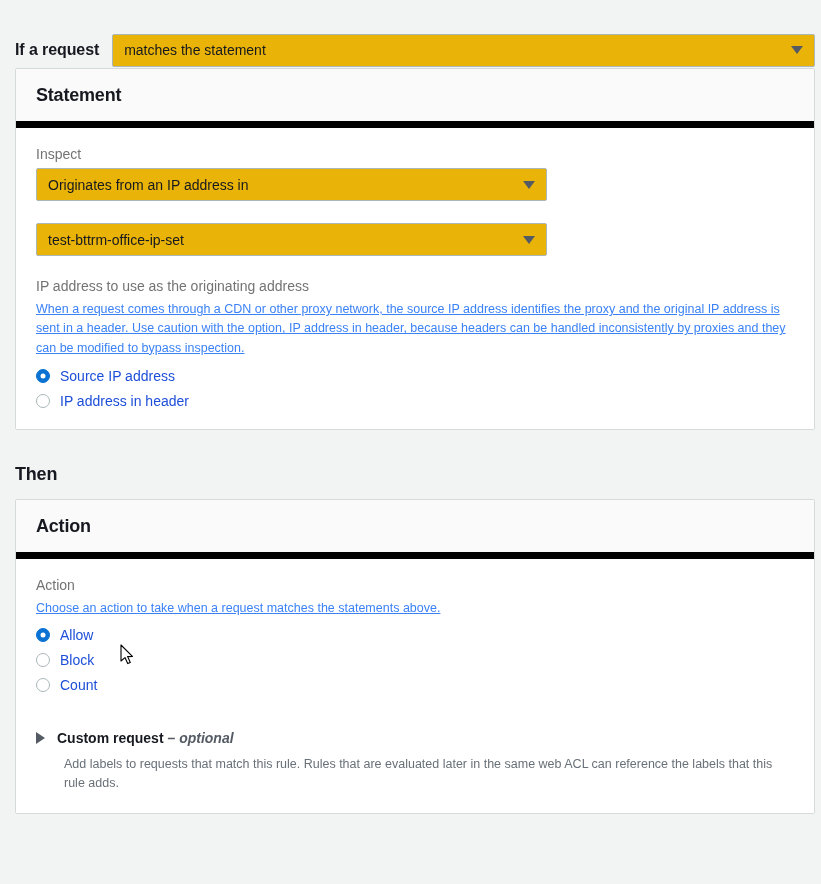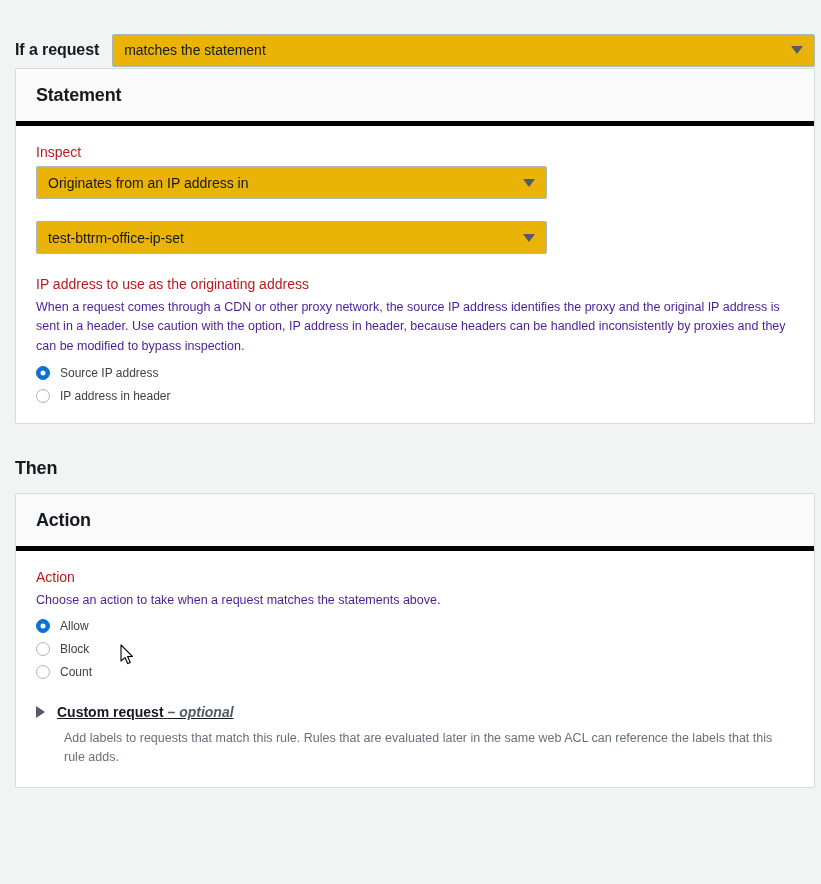--- a/index.html
+++ b/index.html
@@ -61,49 +61,50 @@
 
   
   .panel {
     background: #ffffff;
     border: 1px solid #d5dbdb;
     border-radius: 2px;
     margin: 0 6px 0 15px;
   }
   .panel-header {
     background: #fafafa;
-    border-bottom: 5px solid #000000;
+    border-bottom: 7px solid #000000;
     padding: 16px 20px 15px 20px;
   }
   .panel-title {
     font-size: 18px;
     font-weight: bold;
     color: #16191f;
     letter-spacing: -0.2px;
   }
   .panel-body {
     padding: 18px 20px 20px 20px;
     background: #ffffff;
   }
 
   .field-label {
     font-size: 14px;
-    color: #b91c1c;
+    color: #737373;
     margin-bottom: 6px;
   }
   .field-group { margin-bottom: 22px; }
   .field-group:last-child { margin-bottom: 0; }
   .select-narrow { width: 511px; }
 
   .desc {
     font-size: 12.5px;
     line-height: 1.55;
-    color: #4c1d95;
+    color: #3b82f6;
     margin-bottom: 10px;
     max-width: 756px;
+    text-decoration: underline;
   }
   .desc.tight { margin-bottom: 8px; }
 
   
   .radio-row {
     display: flex;
     align-items: center;
     margin-bottom: 9px;
     cursor: pointer;
   }
@@ -123,39 +124,38 @@
   }
   .radio.checked::after {
     content: "";
     position: absolute;
     left: 50%; top: 50%;
     transform: translate(-50%, -50%);
     width: 5px; height: 5px;
     border-radius: 50%;
     background: #ffffff;
   }
-  .radio-label { font-size: 12px; color: #404040; }
+  .radio-label { font-size: 14px; color: #1d4ed8; }
 
   
   .section-heading {
     font-size: 18px;
     font-weight: bold;
     color: #16191f;
     padding: 0 0 0 15px;
     margin: 34px 0 14px 0;
     letter-spacing: -0.2px;
   }
 
   
   .expandable {
     display: flex;
     align-items: center;
     cursor: pointer;
-    margin-top: 25px;
-    text-decoration: underline;
+    margin-top: 37px;
   }
   .tri {
     width: 0; height: 0;
     border-top: 6px solid transparent;
     border-bottom: 6px solid transparent;
     border-left: 9px solid #545b64;
     margin-right: 12px;
     flex: 0 0 auto;
   }
   .exp-label {

